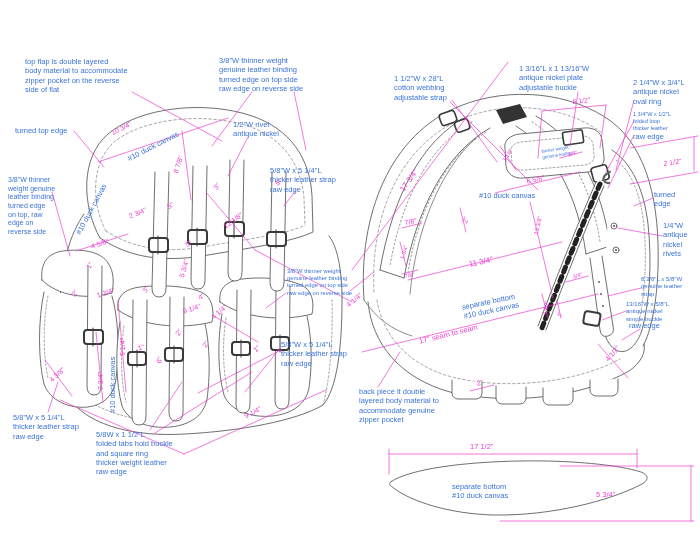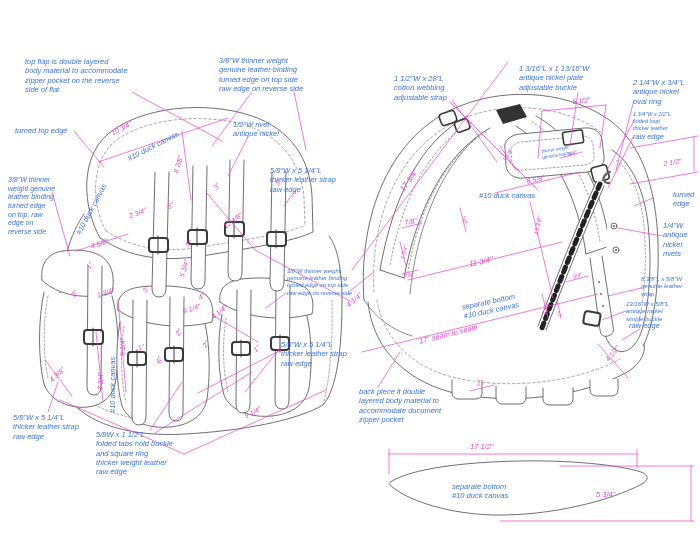--- a/index.html
+++ b/index.html
@@ -1,17 +1,17 @@
 <!DOCTYPE html>
 <html style="--note: #3b74da; --dim: #ee3ed2; --line: #5f5f5f; --stitch: #9a9a9a;"><head>
 <meta charset="utf-8">
 <style>
   html,body{margin:0;padding:0;background:#fff;}
   .stage{position:relative;width:700px;height:560px;background:#ffffff;overflow:hidden;
-         font-family:"Liberation Sans", sans-serif;font-style:italic;}
+         font-family:"Liberation Sans", sans-serif;}
   .stage svg{position:absolute;left:0;top:0;}
   #labels{position:absolute;left:0;top:0;width:700px;height:560px;}
   .label{position:absolute;transform-origin:0 0;white-space:pre-line;line-height:1.24;
          font-family:"Liberation Sans", sans-serif;}
   .label.note{color:var(--note);}
   .label.dim{color:var(--dim);}
 </style>
 </head>
 <body>
 
@@ -279,41 +279,41 @@
       <div class="label note" style="left: 519px; top: 64px; font-size: 7.5px;">1 3/16"L x 1 13/16"W
 antique nickel plate
 adjustable buckle</div>
       <div class="label note" style="left: 633px; top: 78px; font-size: 7.5px;">2 1/4"W x 3/4"L
 antique nickel
 oval ring</div>
       <div class="label note" style="left: 633px; top: 111px; font-size: 5.5px;">1 3/4"W x 1/2"L
 folded loop
 thicker leather</div>
       <div class="label note" style="left: 633px; top: 132px; font-size: 7.5px;">raw edge</div>
-      <div class="label note" style="left: 654px; top: 190px; font-size: 7.5px; margin-left: 19px;">turned
+      <div class="label note" style="left: 654px; top: 190px; font-size: 7.5px;">turned
 edge</div>
       <div class="label note" style="left: 663px; top: 221px; font-size: 7.5px;">1/4"W
 antique
 nickel
 rivets</div>
       <div class="label note" style="left: 641px; top: 276px; font-size: 6px;">8 3/8"L x 5/8"W
 genuine leather
 strap</div>
       <div class="label note" style="left: 626px; top: 301px; font-size: 6px;">13/16"W x 5/8"L
 antique nickel
 simple buckle</div>
       <div class="label note" style="left: 629px; top: 321px; font-size: 7.5px;">raw edge</div>
       <div class="label note" style="left: 479px; top: 191px; font-size: 7.5px;">#10 duck canvas</div>
       <div class="label note" style="left: 541px; top: 149px; font-size: 4.5px; transform: rotate(-9deg);">thicker weight
 genuine leather</div>
       <div class="label note" style="left: 461px; top: 303px; font-size: 7.5px; transform: rotate(-12deg);">separate bottom
 #10 duck canvas</div>
       <div class="label note" style="left: 359px; top: 387px; font-size: 7.5px;">back piece it double
 layered body material to
-accommodate ducument
+accommodate genuine
 zipper pocket</div>
       <div class="label dim" style="left: 398px; top: 188px; font-size: 8px; transform: rotate(-54deg);">17 3/4"</div>
       <div class="label dim" style="left: 572px; top: 98px; font-size: 7px; transform: rotate(-6deg);">5 1/2"</div>
       <div class="label dim" style="left: 567px; top: 152px; font-size: 5.5px; transform: rotate(-18deg);">3/4"</div>
       <div class="label dim" style="left: 526px; top: 178px; font-size: 7px; transform: rotate(-13deg);">6 5/8"</div>
       <div class="label dim" style="left: 501px; top: 159px; font-size: 5.5px; transform: rotate(-55deg);">1 1/8"</div>
       <div class="label dim" style="left: 404px; top: 219px; font-size: 7px; transform: rotate(-10deg);">7/8"</div>
       <div class="label dim" style="left: 461px; top: 222px; font-size: 7px; transform: rotate(-73deg);">2"</div>
       <div class="label dim" style="left: 399px; top: 258px; font-size: 5.5px; transform: rotate(-73deg);">1 3/4"</div>
       <div class="label dim" style="left: 404px; top: 273px; font-size: 5.5px; transform: rotate(-10deg);">7/8"</div>

